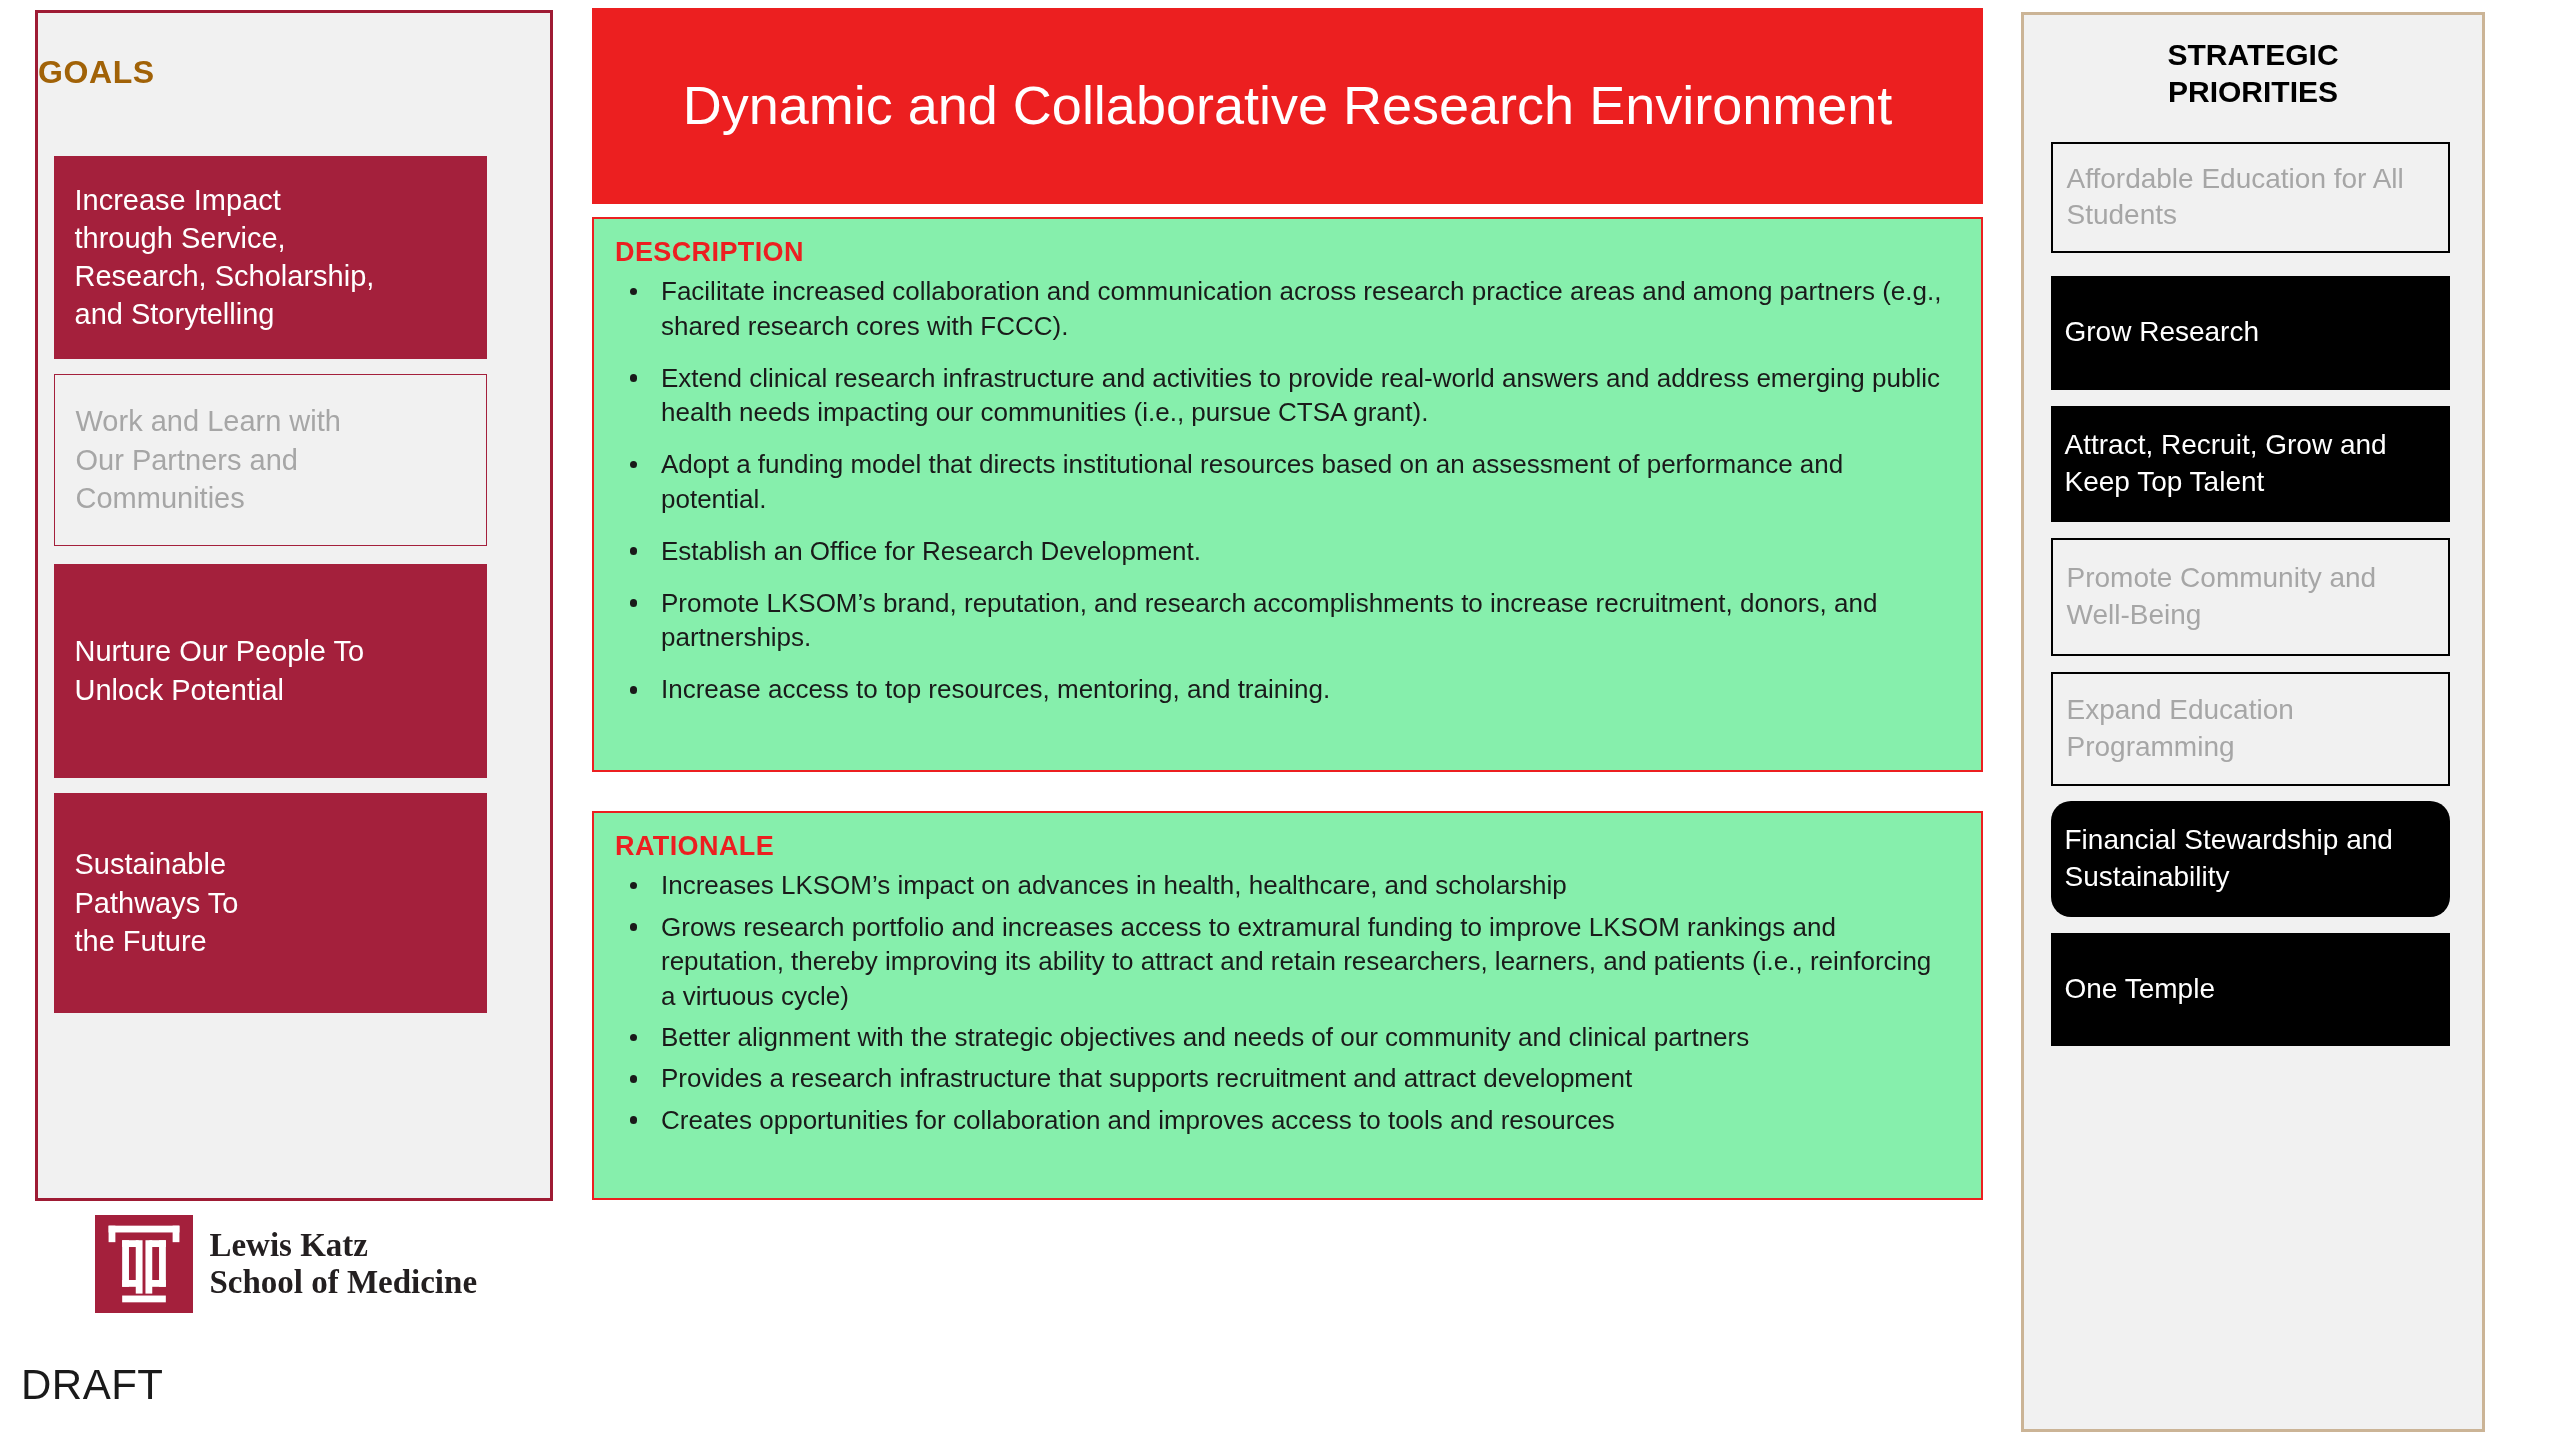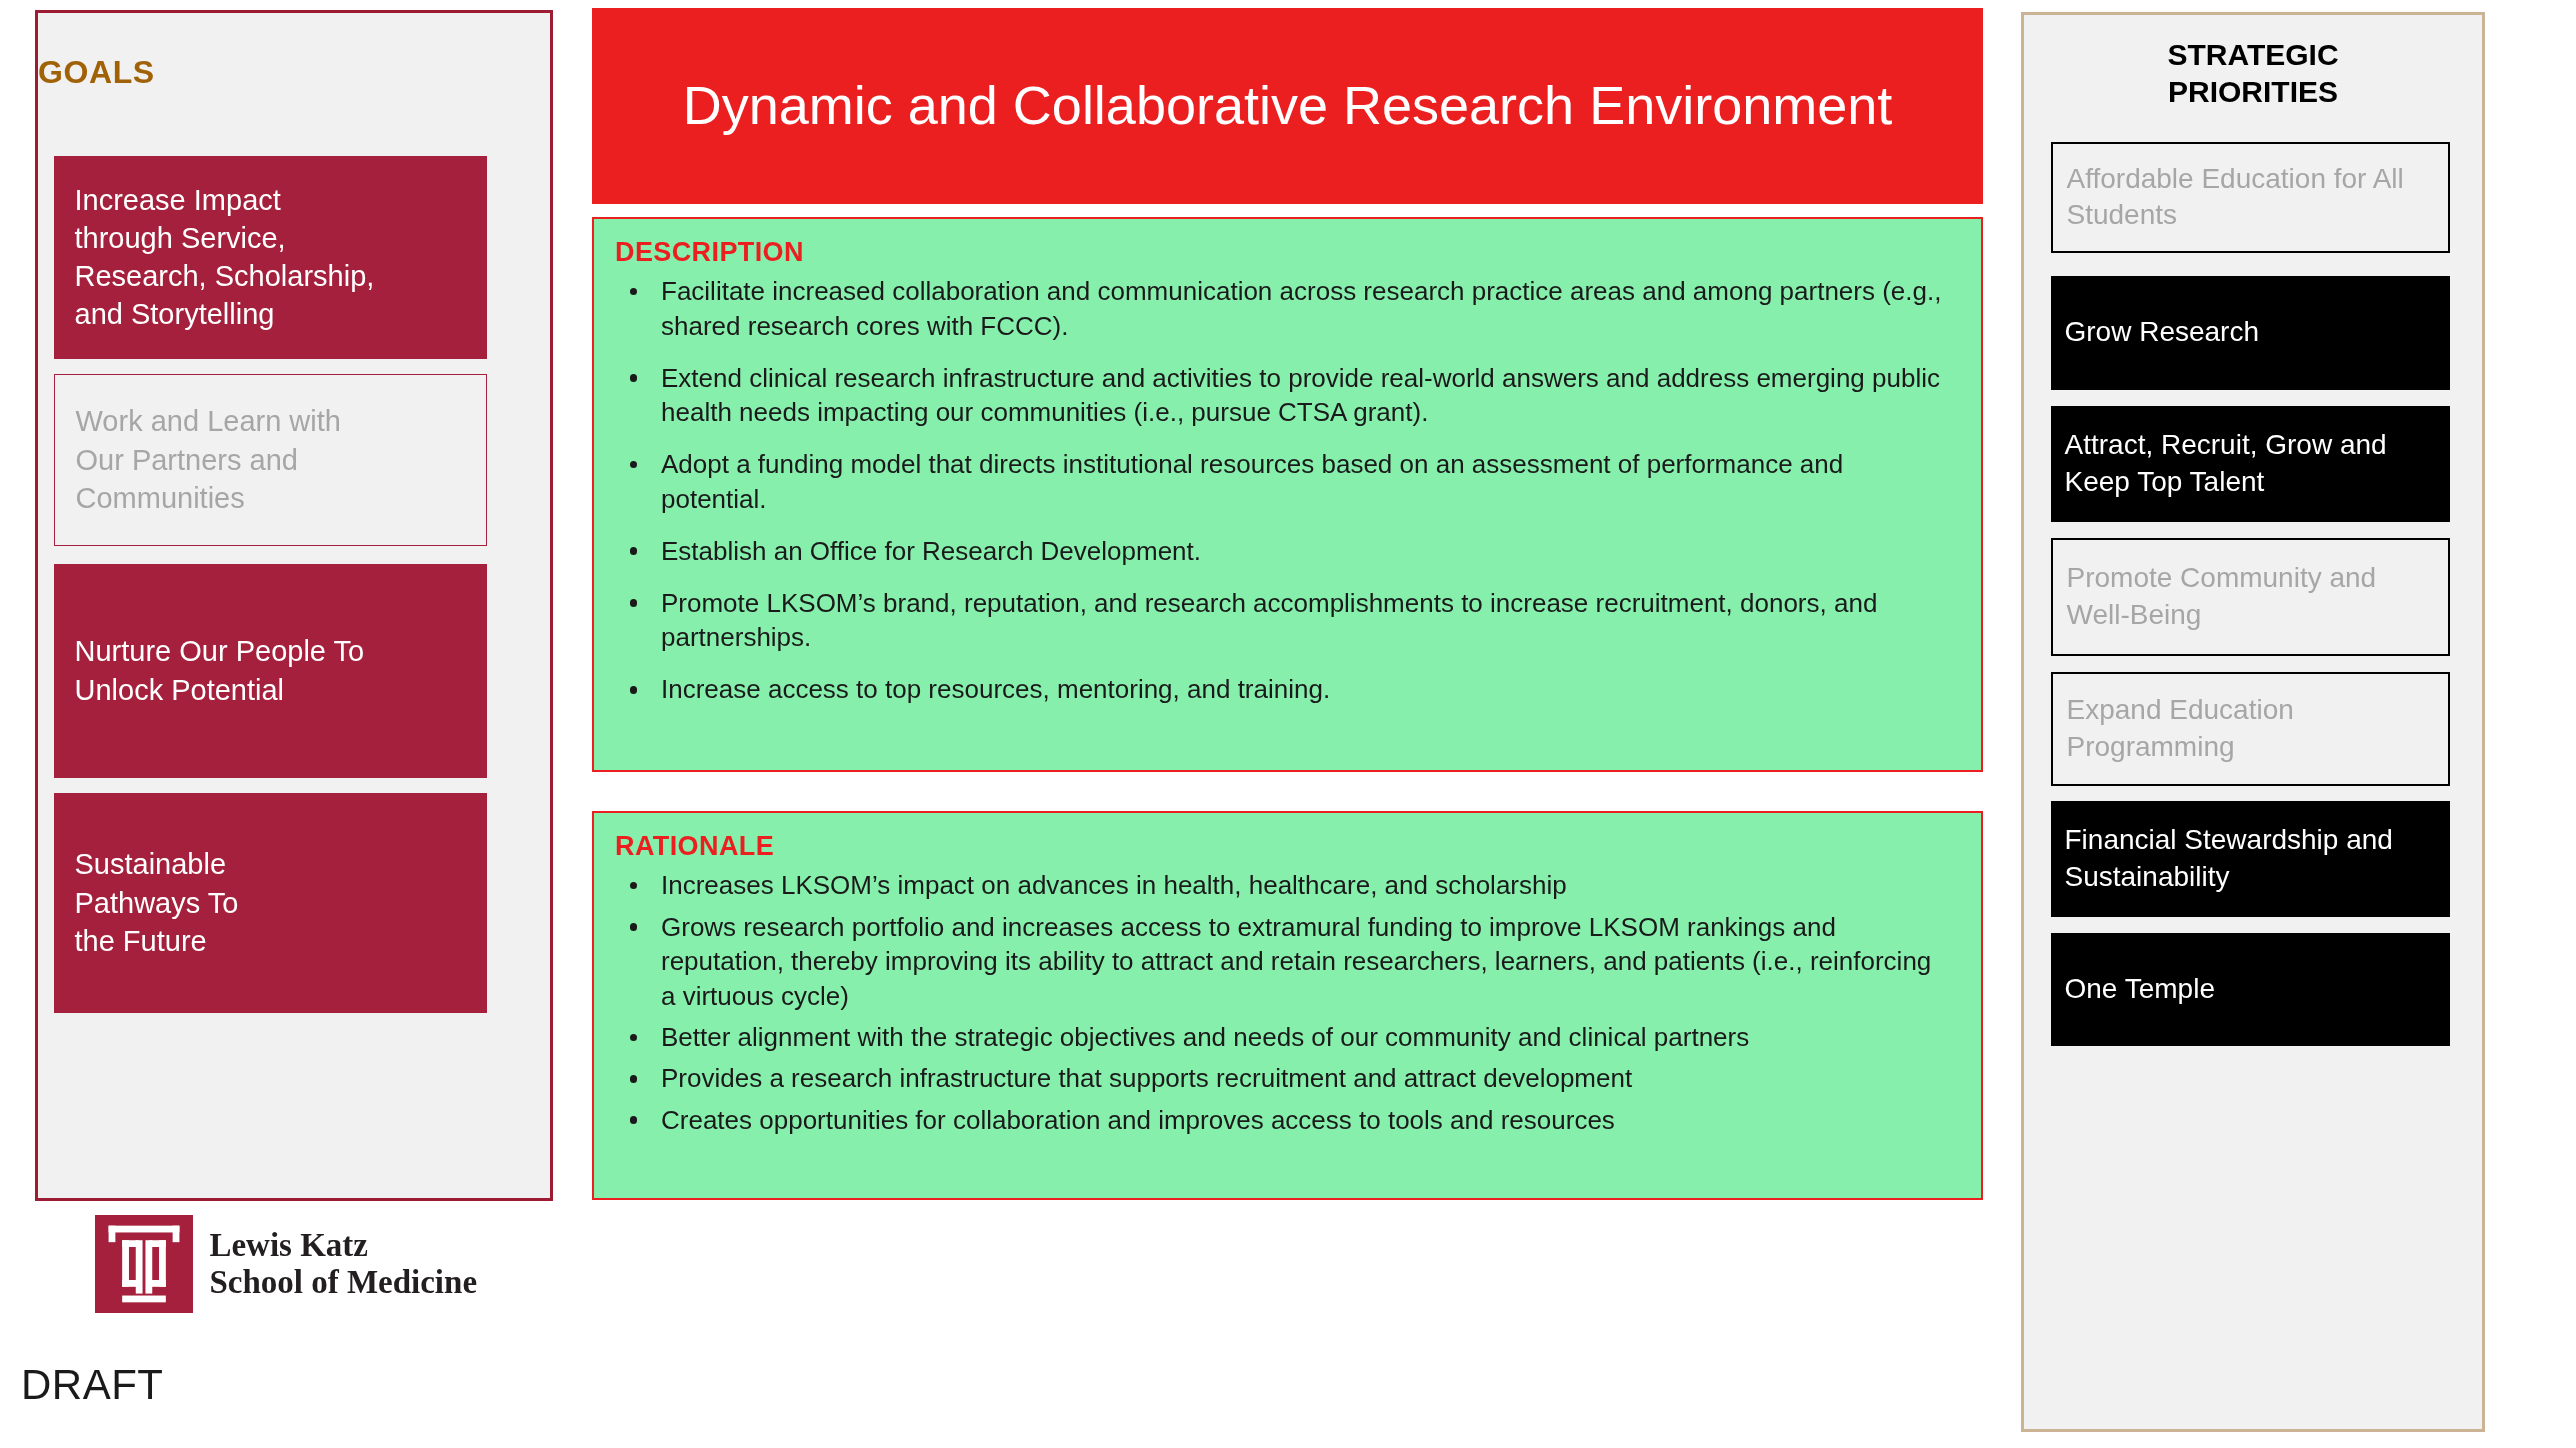--- a/index.html
+++ b/index.html
@@ -206,21 +206,21 @@
     background: #f1f1f1;
     border: 2.9px solid #000000;
   }
   .priority-box.outline .priority-text { color: #a6a6a6; }
 
   #priority-0 { top: 127px;  height: 111px; }
   #priority-1 { top: 261px;  height: 114px; }
   #priority-2 { top: 391px;  height: 116px; }
   #priority-3 { top: 523px;  height: 118px; }
   #priority-4 { top: 657px;  height: 114px; }
-  #priority-5 { top: 786px;  height: 116px; }
+  #priority-5 { top: 786px;  height: 116px; border-radius: 20px; }
   #priority-6 { top: 918px;  height: 113px; }
 </style>
 </head>
 <body>
 
 <div id="goals-panel">
   <div id="goals-title" style="white-space: pre-line;">GOALS</div>
 
   <div class="goal-box filled" id="goal-0">
     <span class="goal-text" style="white-space: pre-line;">Increase Impact

